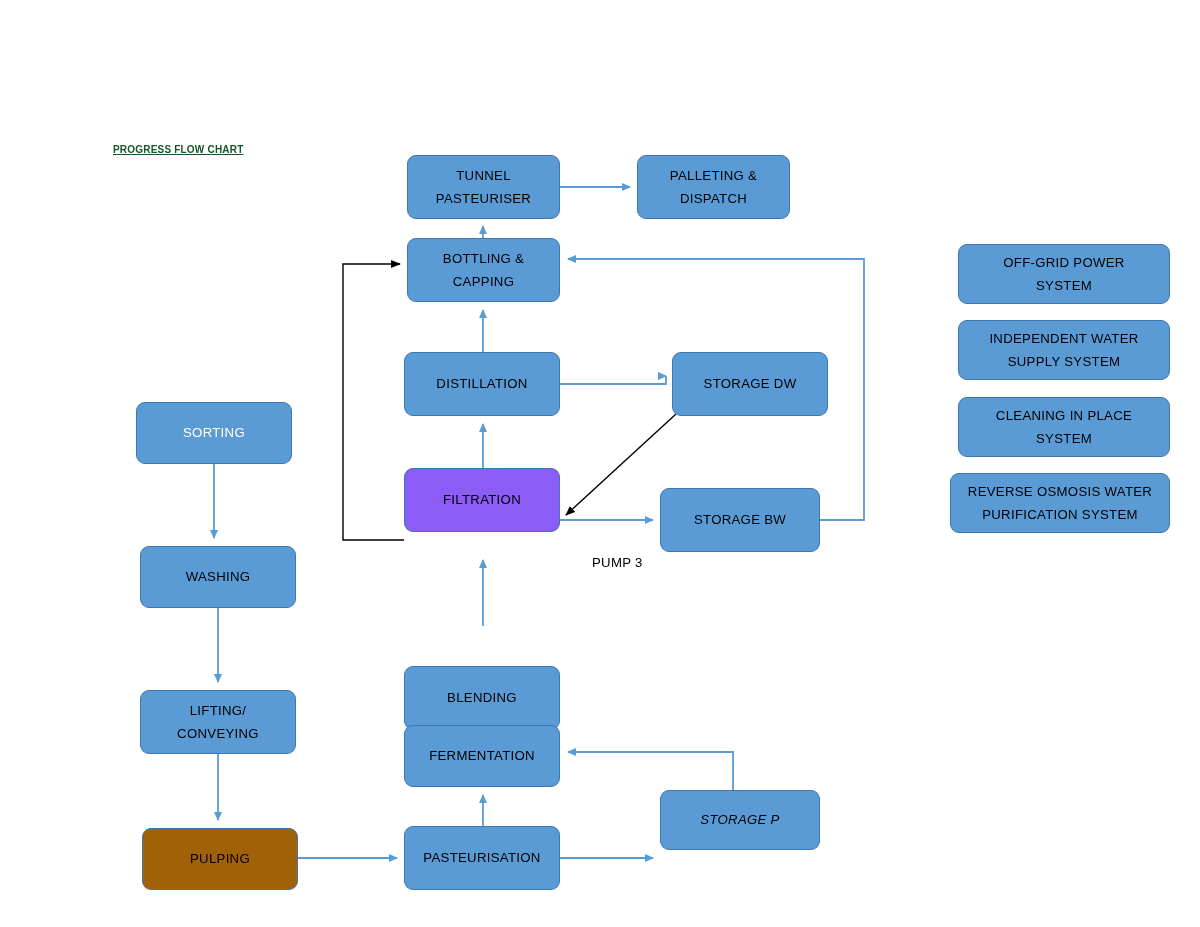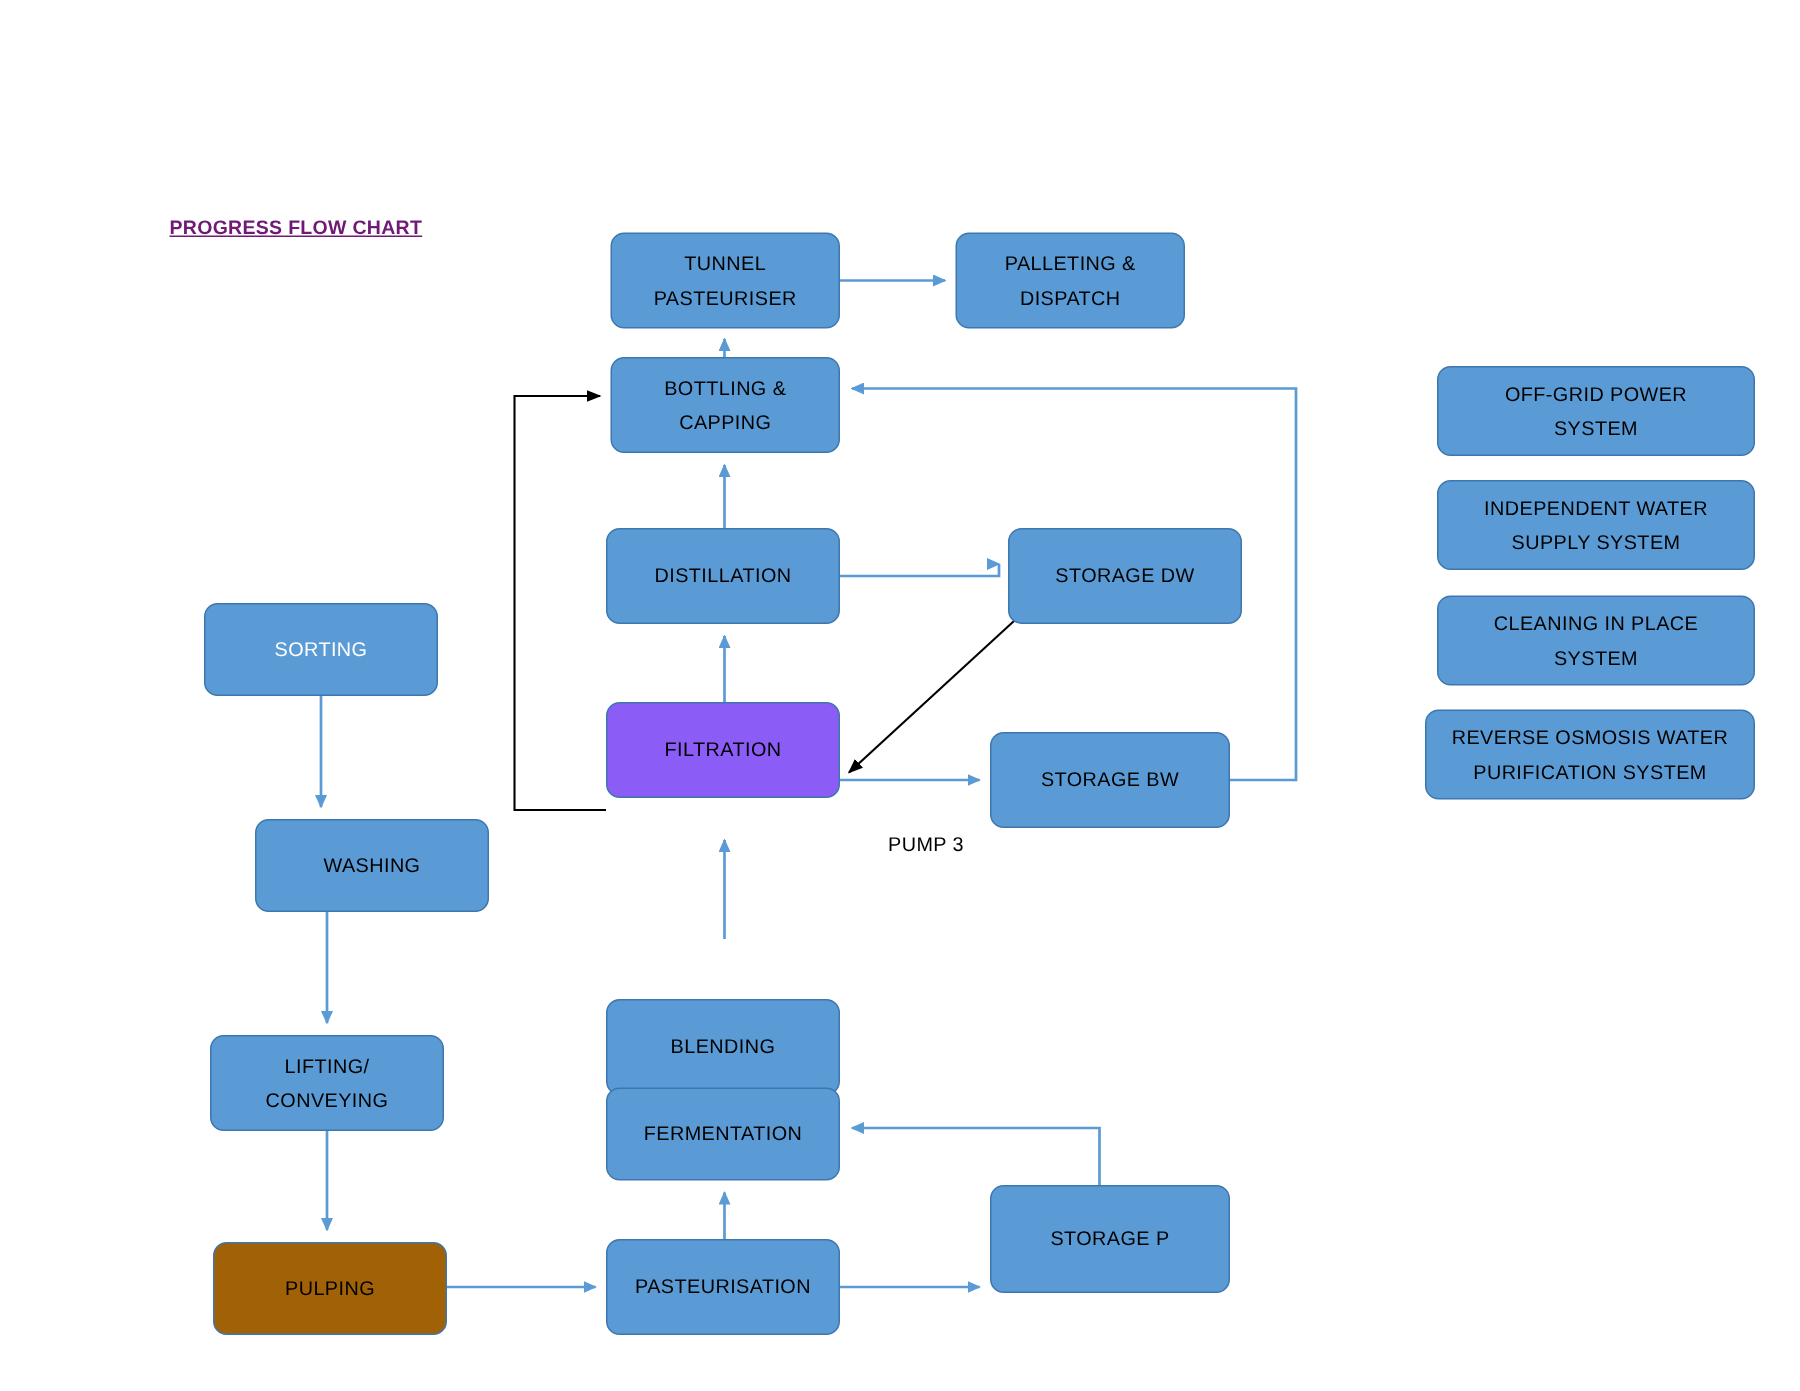--- a/index.html
+++ b/index.html
@@ -24,24 +24,24 @@
     left: 0;
     top: 0;
     width: 1200px;
     height: 927px;
     pointer-events: none;
   }
   .title {
     position: absolute;
     left: 113px;
     top: 144px;
-    font-size: 13px;
+    font-size: 10px;
     font-weight: bold;
     letter-spacing: 0.2px;
-    color: #701a75;
+    color: #14532d;
     text-decoration: underline;
     white-space: nowrap;
   }
   .node {
     position: absolute;
     box-sizing: border-box;
     background: #5B9BD5;
     border: 1.2px solid #3E77AD;
     border-radius: 9px;
     display: flex;
@@ -132,27 +132,27 @@
       </div>
       <div class="node" style="left: 404px; top: 626px; width: 156px; height: 64px; background: rgb(91, 155, 213); border-color: rgb(62, 119, 173); margin-top: 40px;">
         <span class="label">BLENDING</span>
       </div>
       <div class="node" style="left: 404px; top: 725px; width: 156px; height: 62px; background: rgb(91, 155, 213); border-color: rgb(62, 119, 173);">
         <span class="label">FERMENTATION</span>
       </div>
       <div class="node" style="left: 404px; top: 826px; width: 156px; height: 64px; background: rgb(91, 155, 213); border-color: rgb(62, 119, 173);">
         <span class="label">PASTEURISATION</span>
       </div>
-      <div class="node" style="left: 660px; top: 790px; width: 160px; height: 72px; background: rgb(91, 155, 213); border-color: rgb(62, 119, 173);">
+      <div class="node" style="left: 660px; top: 790px; width: 160px; height: 60px; background: rgb(91, 155, 213); border-color: rgb(62, 119, 173); font-style: italic;">
         <span class="label">STORAGE P</span>
       </div>
       <div class="node white-text" style="left: 136px; top: 402px; width: 156px; height: 62px; background: rgb(91, 155, 213); border-color: rgb(62, 119, 173);">
         <span class="label">SORTING</span>
       </div>
-      <div class="node" style="left: 140px; top: 546px; width: 156px; height: 62px; background: rgb(91, 155, 213); border-color: rgb(62, 119, 173); margin-left: 30px;">
+      <div class="node" style="left: 140px; top: 546px; width: 156px; height: 62px; background: rgb(91, 155, 213); border-color: rgb(62, 119, 173);">
         <span class="label">WASHING</span>
       </div>
       <div class="node" style="left: 140px; top: 690px; width: 156px; height: 64px; background: rgb(91, 155, 213); border-color: rgb(62, 119, 173);">
         <span class="label">LIFTING/<br>CONVEYING</span>
       </div>
       <div class="node" style="left: 142px; top: 828px; width: 156px; height: 62px; background: #a16207; border-color: rgb(62, 119, 173);">
         <span class="label">PULPING</span>
       </div>
       <div class="node" style="left: 958px; top: 244px; width: 212px; height: 60px; background: rgb(91, 155, 213); border-color: rgb(62, 119, 173);">
         <span class="label">OFF-GRID POWER<br>SYSTEM</span>

